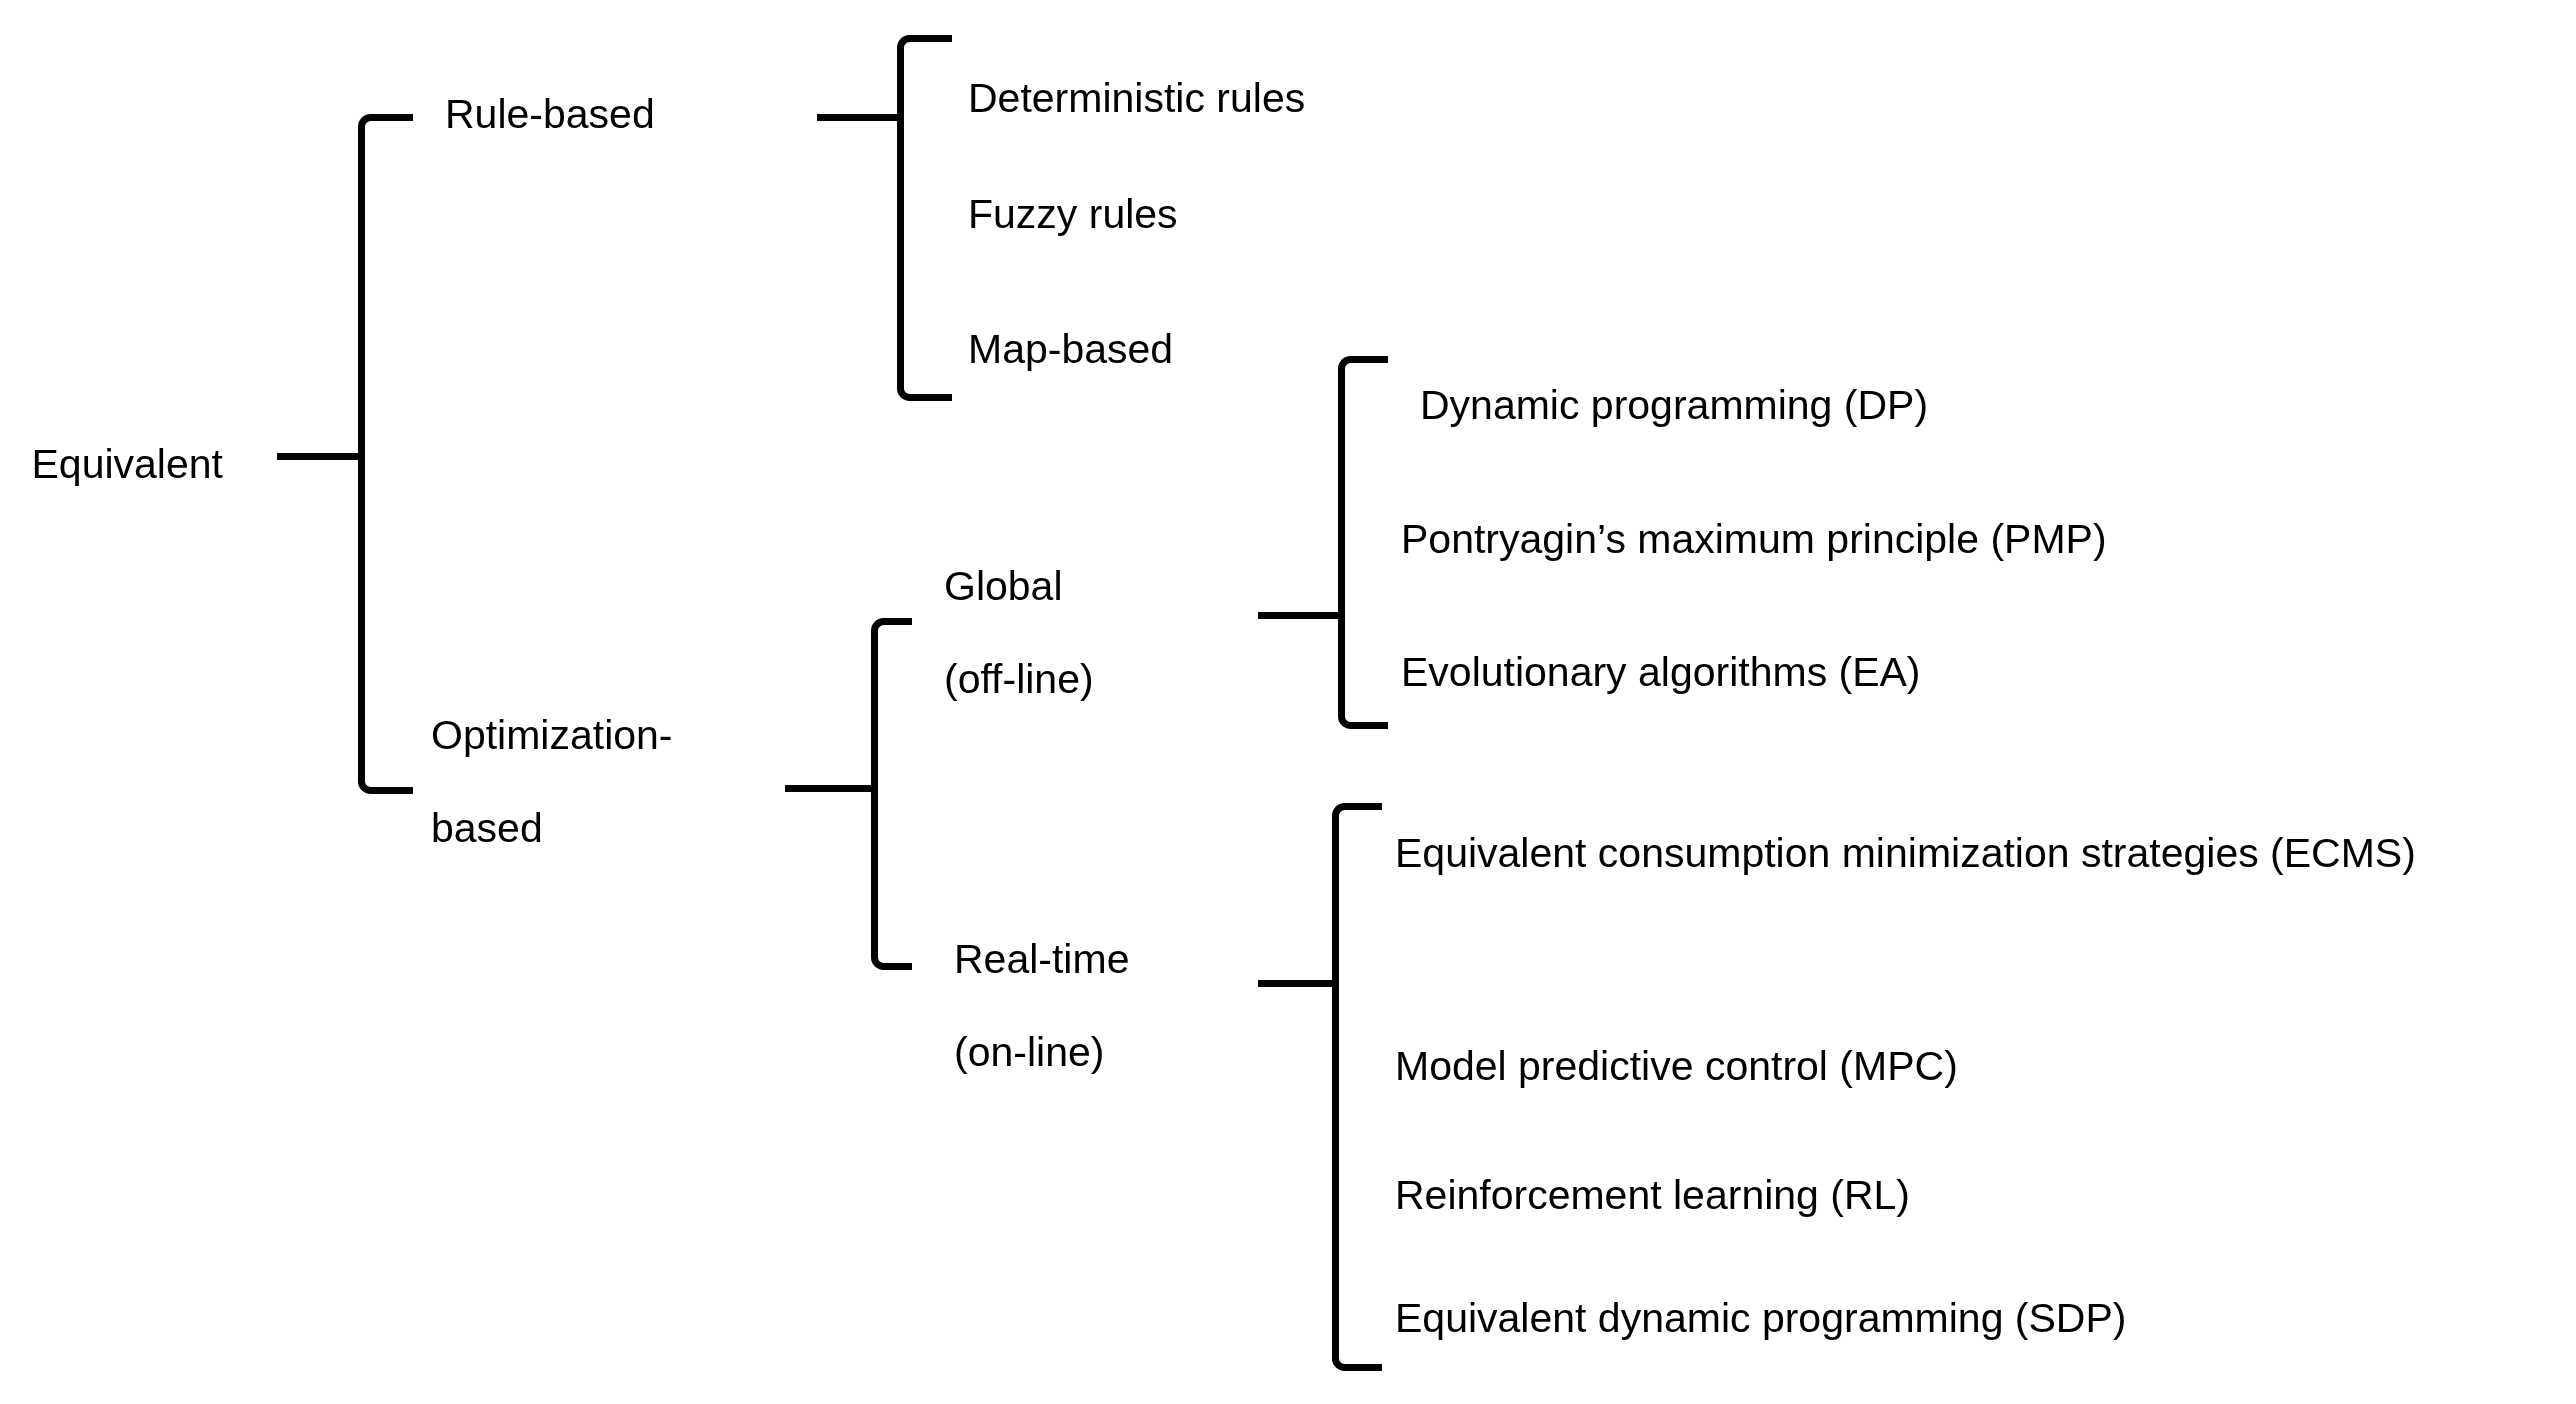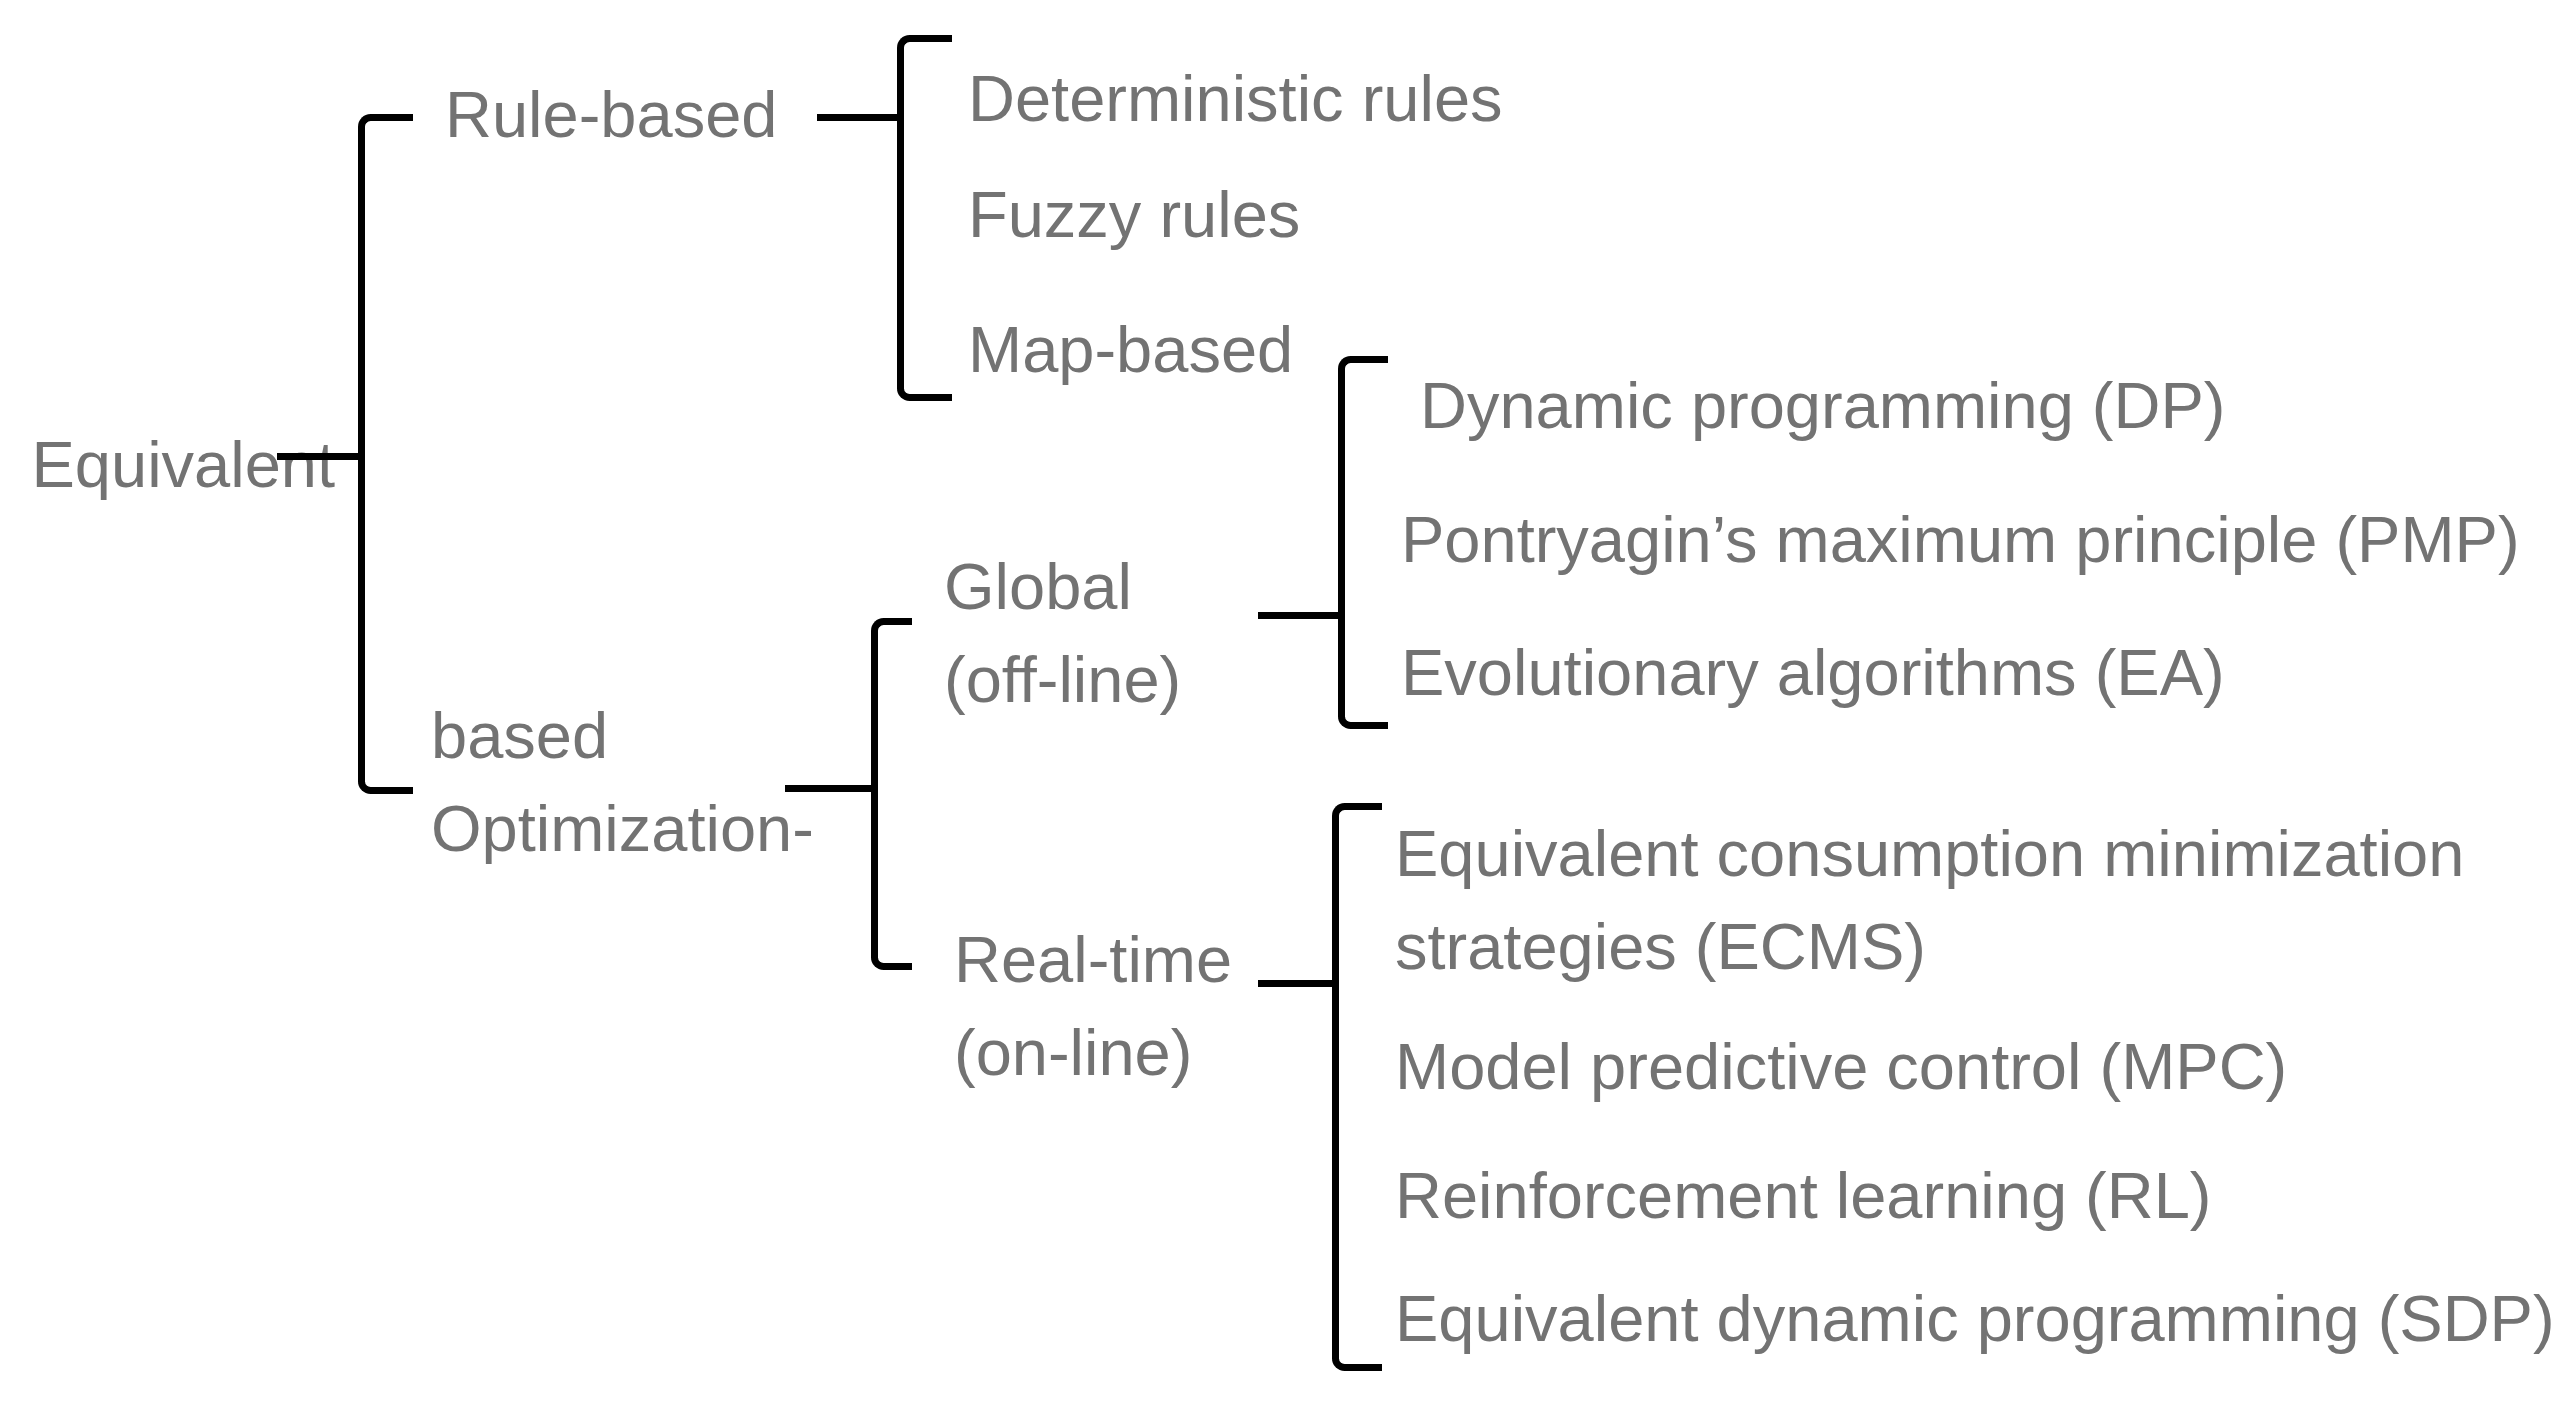--- a/index.html
+++ b/index.html
@@ -11,24 +11,24 @@
     position: relative;
     width: 2576px;
     height: 1404px;
     background: #ffffff;
     font-family: "Liberation Sans", "DejaVu Sans", sans-serif;
     color: #000000;
     overflow: hidden;
   }
   .label {
     position: absolute;
-    font-size: 65px;
+    font-size: 41px;
     line-height: 93px;
     white-space: nowrap;
-    color: #737373;
+    color: #000000;
   }
   .label.wrap {
     white-space: normal;
   }
   
   .bracket {
     position: absolute;
     box-sizing: border-box;
     border-left: 7px solid #000000;
     border-top: 7px solid #000000;
@@ -60,22 +60,22 @@
 
   <div class="dash" style="left:817px; top:114px; width:80px;"></div>
 
   <div class="bracket" style="left:897px; top:35px; width:55px; height:366px;"></div>
 
   <div class="label" style="left:968px; top:52px;">Deterministic rules</div>
   <div class="label" style="left:968px; top:168px;">Fuzzy rules</div>
   <div class="label" style="left:968px; top:303px;">Map-based</div>
 
   <div class="label" style="left:431px; top:689px;">
+    <div>Optimization-</div>
     <div>based</div>
-    <div>Optimization-</div>
   </div>
 
   <div class="dash" style="left:785px; top:785px; width:86px;"></div>
 
   <div class="bracket" style="left:871px; top:618px; width:41px; height:352px;"></div>
 
   <div class="label" style="left:944px; top:540px;">
     <div>Global</div>
     <div>(off-line)</div>
   </div>

